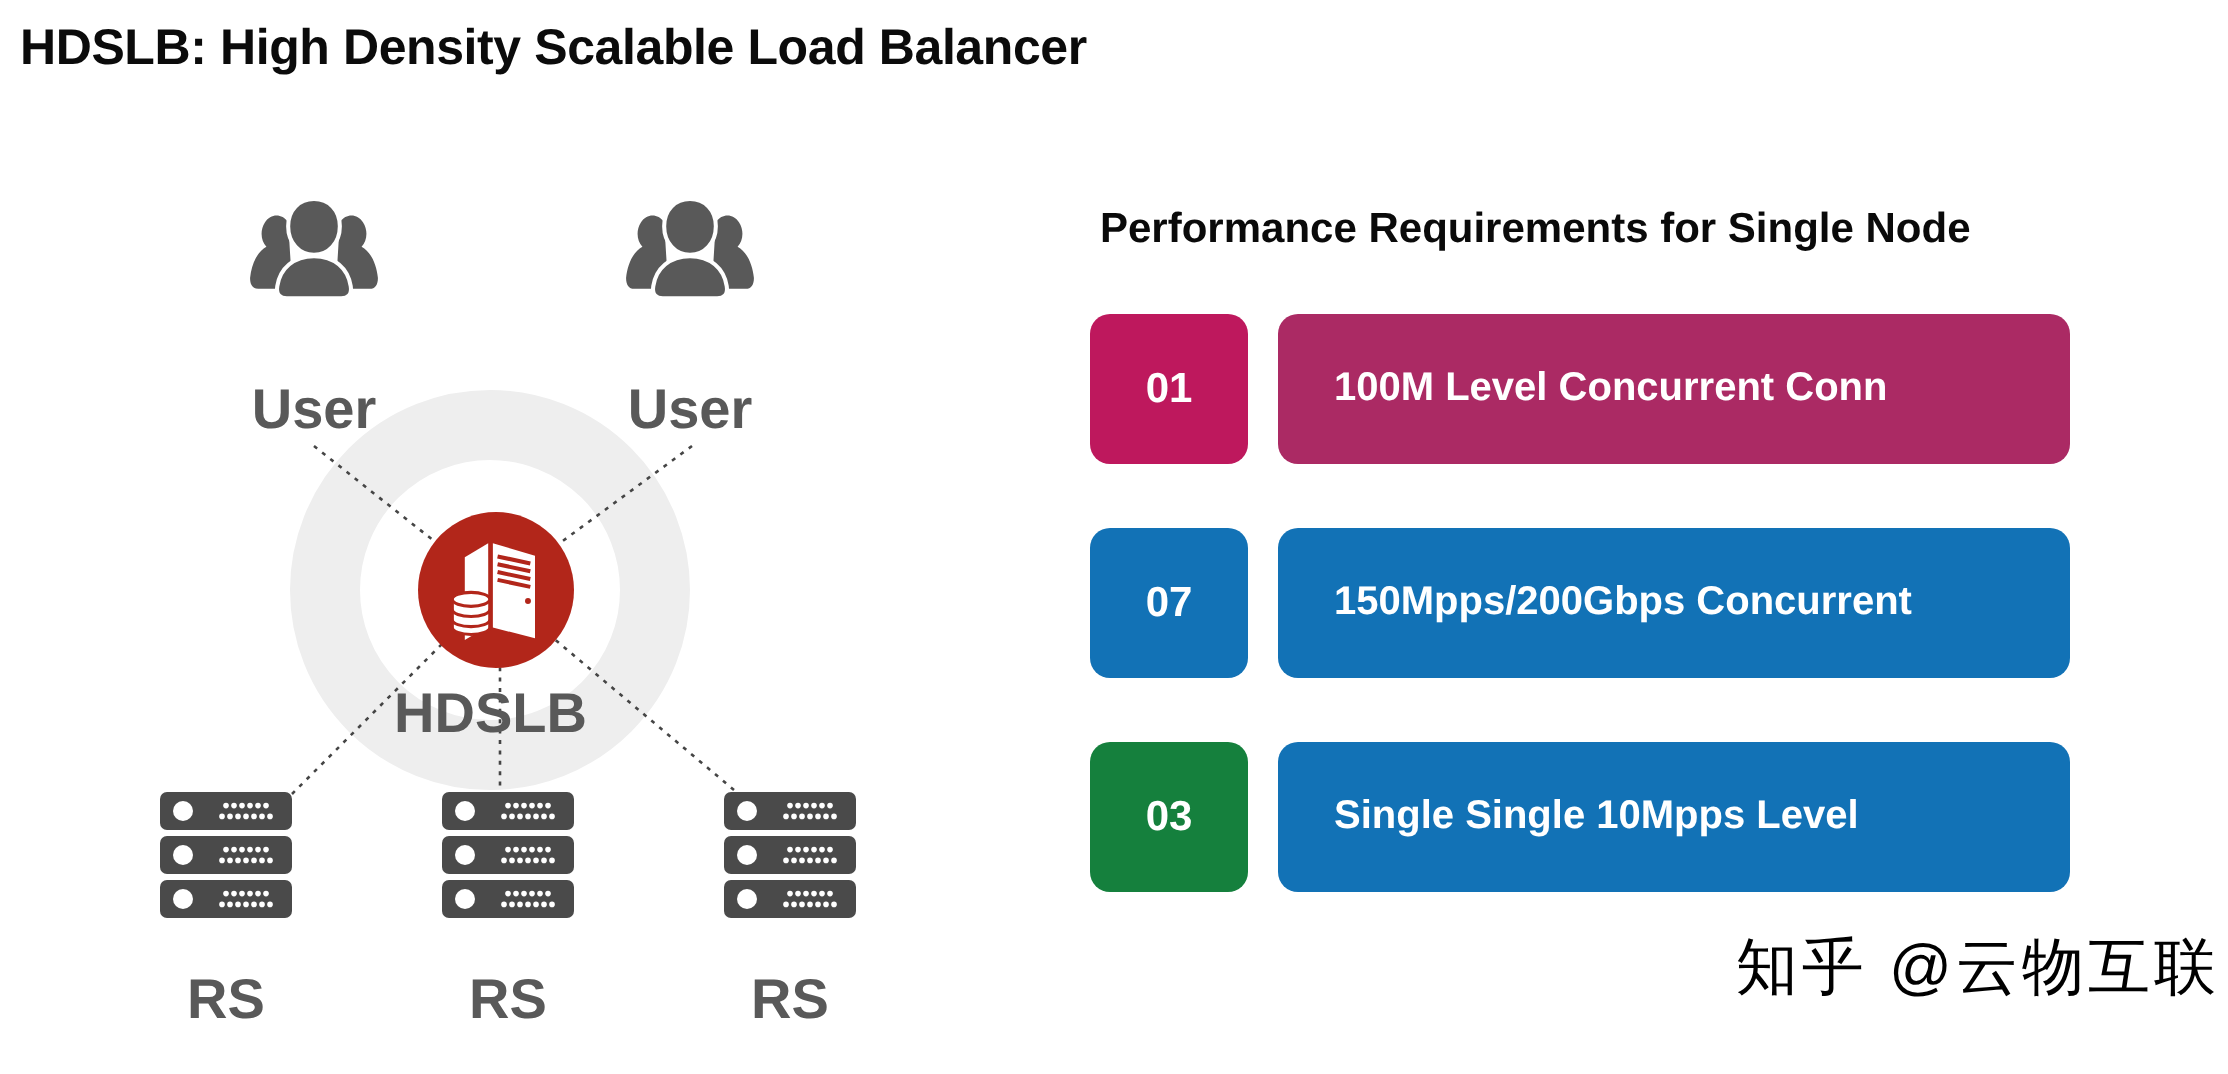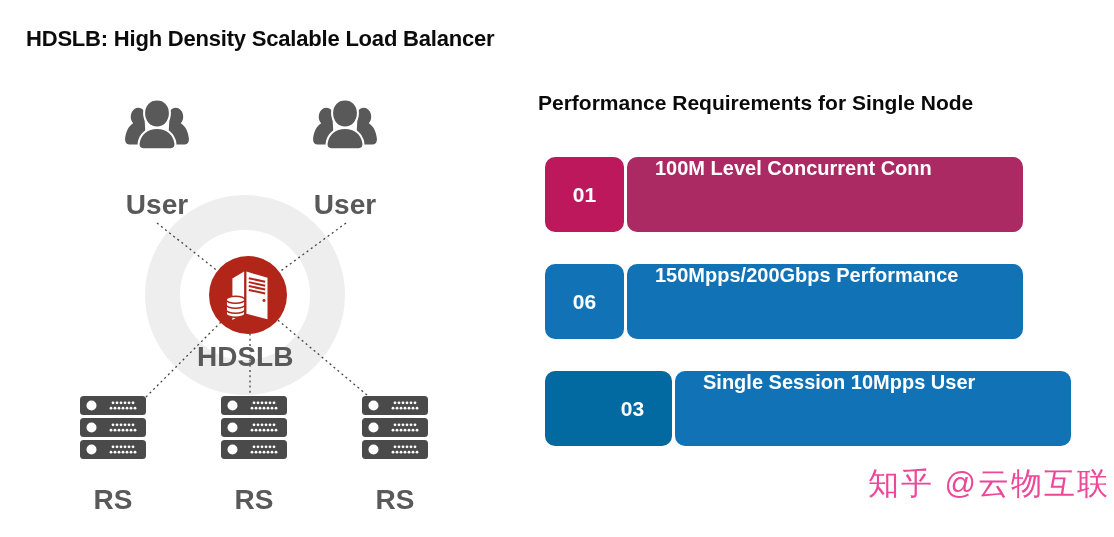--- a/index.html
+++ b/index.html
@@ -5,23 +5,23 @@
   html,body{margin:0;padding:0;background:#fff;}
   .slide{
     position:relative;
     width:1114px;height:537px;
     background:#fff;
     overflow:hidden;
     font-family:"Liberation Sans", sans-serif;
   }
   .title{
     position:absolute;left:10px;top:10px;
-    font-size:22px;font-weight:700;color:#0b0b0b;
+    font-size:25px;font-weight:700;color:#0b0b0b;
     letter-spacing:-0.2px;
-    margin:16px;
+    margin:0;
   }
   
   .ring{
     position:absolute;left:145px;top:195px;
     width:130px;height:130px;
     border:35px solid #eeeeee;border-radius:50%;
     z-index:0;
   }
   .links{
     position:absolute;left:0;top:0;z-index:1;pointer-events:none;
@@ -30,49 +30,49 @@
   .node-label{
     position:absolute;z-index:2;
     font-size:28px;font-weight:700;color:#595959;
     text-align:center;
   }
   .center-icon{position:absolute;left:209px;top:256px;z-index:2;}
   
   .panel-heading{
     position:absolute;left:538px;top:91px;
     font-size:21px;font-weight:700;color:#0a0a0a;
-    margin:0;
+    margin:12px;
   }
   .req-rows{
     position:absolute;left:545px;top:157px;
   }
   .req-row{
     display:flex;align-items:stretch;
     margin-bottom:32px;
   }
   .req-badge{
     width:79px;height:75px;
     border-radius:10px;
     display:flex;align-items:center;justify-content:center;
     color:#fff;font-size:21px;font-weight:700;
     flex:none;
   }
   .req-bar{
     width:396px;height:75px;
     border-radius:10px;
-    margin-left:3px;
-    display:flex;align-items:flex-start;
+    margin-left:15px;
+    display:flex;align-items:center;
     color:#fff;font-size:20px;font-weight:700;
     flex:none;
   }
   .req-bar span{padding-left:28px;}
   
   .watermark{
     position:absolute;right:4px;top:463px;
-    font-size:31px;color:#ec4899;
+    font-size:31px;color:#000000;
     text-shadow:2px 2px 0 #ffffff;
     letter-spacing:2px;
     white-space:nowrap;
   }
 </style>
 </head>
 <body>
 
 <div class="slide">
 
@@ -173,28 +173,28 @@
   <h2 class="panel-heading">Performance Requirements for Single Node</h2>
 
   <div class="req-rows">
     <div class="req-row">
       <div class="req-badge" style="background-color: #be185d;">01</div>
       <div class="req-bar" style="background-color: rgb(171, 42, 100);">
         <span>100M Level Concurrent Conn</span>
       </div>
     </div>
     <div class="req-row">
-      <div class="req-badge" style="background-color: rgb(18, 114, 182);">06</div>
+      <div class="req-badge" style="background-color: rgb(18, 114, 182);">07</div>
       <div class="req-bar" style="background-color: rgb(18, 114, 182);">
-        <span>150Mpps/200Gbps Performance</span>
+        <span>150Mpps/200Gbps Concurrent</span>
       </div>
     </div>
     <div class="req-row">
-      <div class="req-badge" style="background-color: #0369a1; padding-left: 48px;">03</div>
+      <div class="req-badge" style="background-color: #15803d;">03</div>
       <div class="req-bar" style="background-color: rgb(18, 114, 182);">
-        <span>Single Session 10Mpps User</span>
+        <span>Single Single 10Mpps Level</span>
       </div>
     </div>
   </div>
 
   <div class="watermark">知乎 @云物互联</div>
 
 </div>
 
 </body></html>

